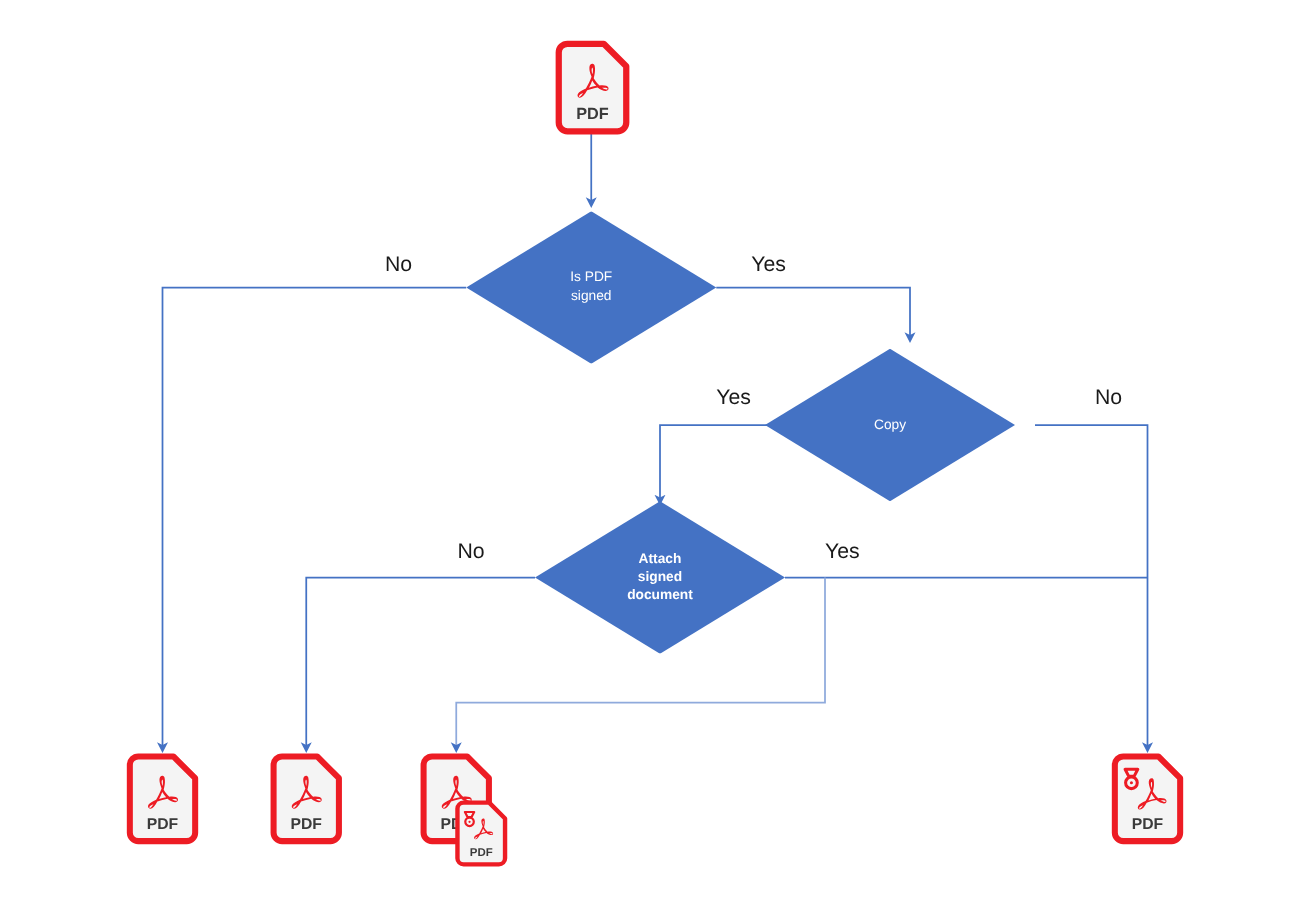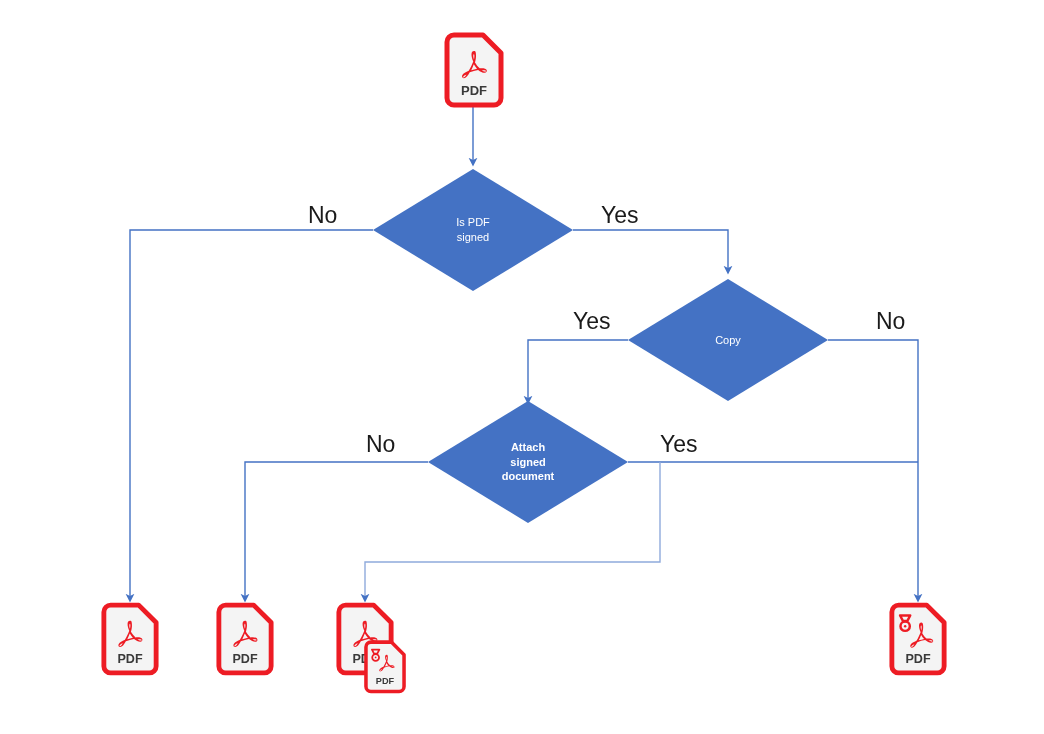--- a/index.html
+++ b/index.html
@@ -38,21 +38,21 @@
     -webkit-clip-path: polygon(50% 0%, 100% 50%, 50% 100%, 0% 50%);
     clip-path: polygon(50% 0%, 100% 50%, 50% 100%, 0% 50%);
     background: #4472C4;
   }
   .diamond .dlabel {
     padding: 0 8px;
     white-space: pre-line;
   }
   .edge-label {
     position: absolute;
-    font-size: 23px;
+    font-size: 17px;
     color: #1a1a1a;
     white-space: nowrap;
   }
   .pdf-icon {
     position: absolute;
   }
   .pdf-icon svg { display: block; }
 </style>
 </head>
 <body>
@@ -97,21 +97,21 @@
     </svg>
   </div>
 
   <div class="diamond" style="left:373px; top:169px; width:200px; height:122px;">
     <span class="dlabel">Is PDF
 signed</span>
   </div>
   <div class="edge-label" style="left:308px; top:202px;">No</div>
   <div class="edge-label" style="left:601px; top:202px;">Yes</div>
 
-  <div class="diamond" style="left:628px; top:279px; width:200px; height:122px;">
+  <div class="diamond" style="left:612px; top:279px; width:200px; height:122px;">
     <span class="dlabel">Copy</span>
   </div>
   <div class="edge-label" style="left:573px; top:308px;">Yes</div>
   <div class="edge-label" style="left:876px; top:308px;">No</div>
 
   <div class="diamond" style="left:428px; top:401px; width:200px; height:122px;font-weight:bold;">
     <span class="dlabel">Attach
 signed
 document</span>
   </div>

